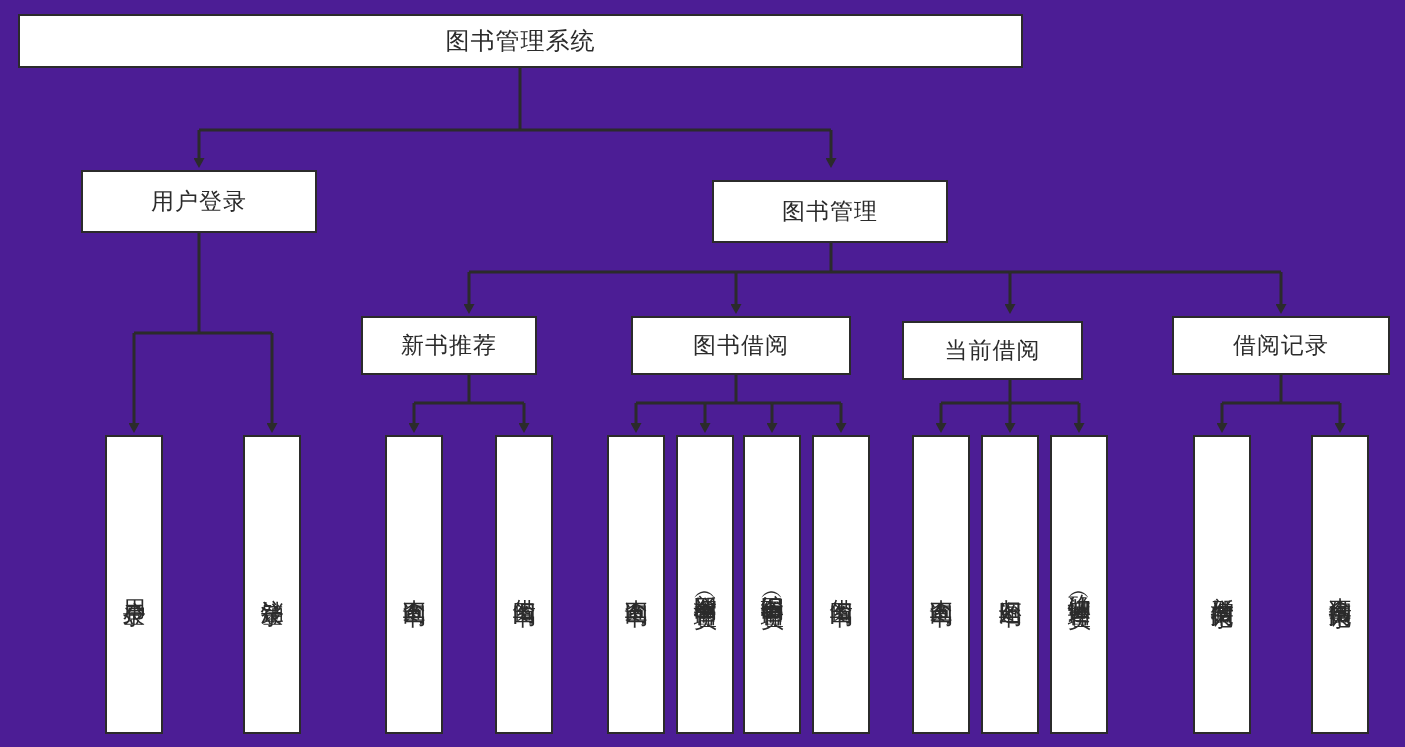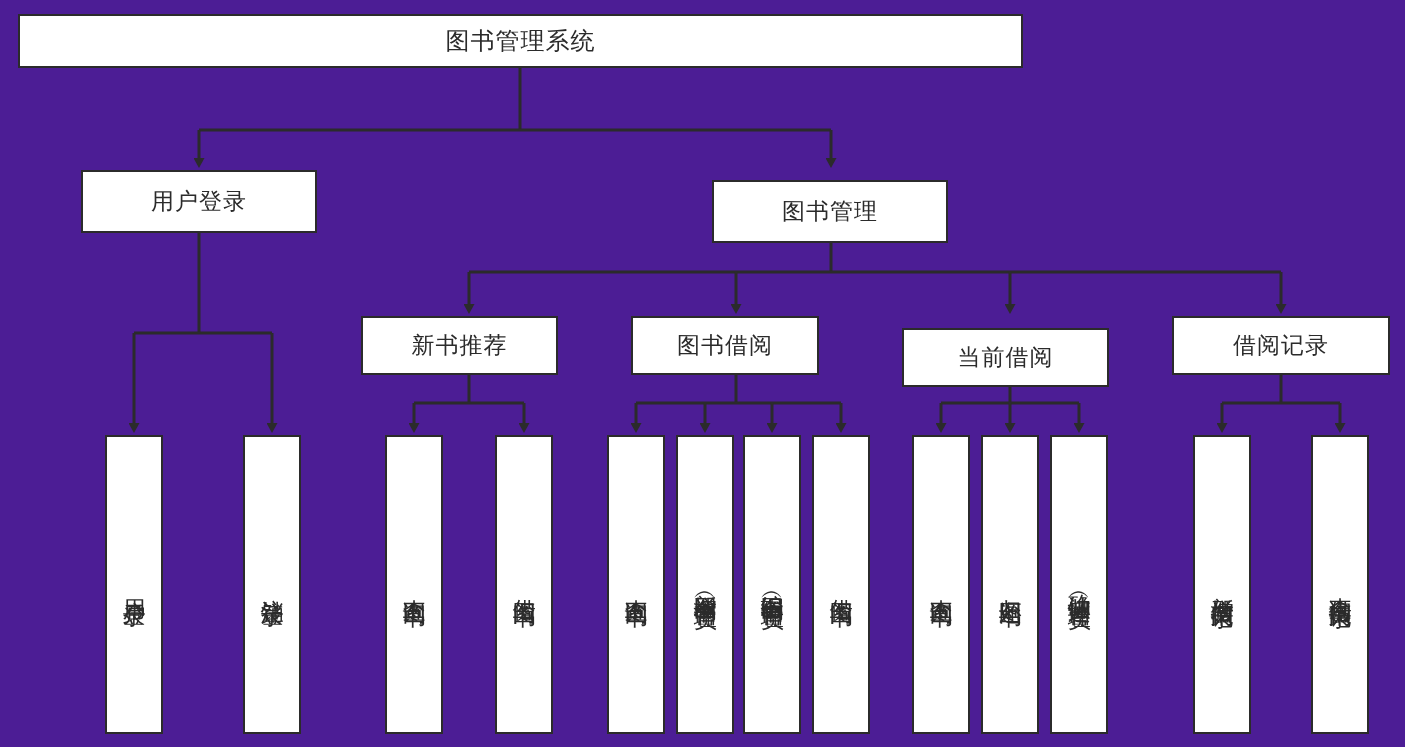--- a/index.html
+++ b/index.html
@@ -128,27 +128,27 @@
     <span class="node-label">图书管理系统</span>
   </div>
 
   <div class="node node-h" style="left:81px; top:170px; width:236px; height:63px;">
     <span class="node-label">用户登录</span>
   </div>
   <div class="node node-h" style="left:712px; top:170px; width:236px; height:63px;margin-top:10px;">
     <span class="node-label">图书管理</span>
   </div>
 
-  <div class="node node-h" style="left:361px; top:316px; width:197px; height:59px;">
+  <div class="node node-h" style="left:361px; top:316px; width:176px; height:59px;">
     <span class="node-label">新书推荐</span>
   </div>
-  <div class="node node-h" style="left:631px; top:316px; width:188px; height:59px;">
+  <div class="node node-h" style="left:631px; top:316px; width:220px; height:59px;">
     <span class="node-label">图书借阅</span>
   </div>
-  <div class="node node-h" style="left:902px; top:328px; width:207px; height:59px;">
+  <div class="node node-h" style="left:902px; top:321px; width:181px; height:59px;">
     <span class="node-label">当前借阅</span>
   </div>
   <div class="node node-h" style="left:1172px; top:316px; width:218px; height:59px;">
     <span class="node-label">借阅记录</span>
   </div>
 
   <div class="node node-v" style="left:105px; top:435px; width:58px; height:299px;">
     <span class="node-label">用户登录</span>
   </div>
   <div class="node node-v" style="left:243px; top:435px; width:58px; height:299px;">

